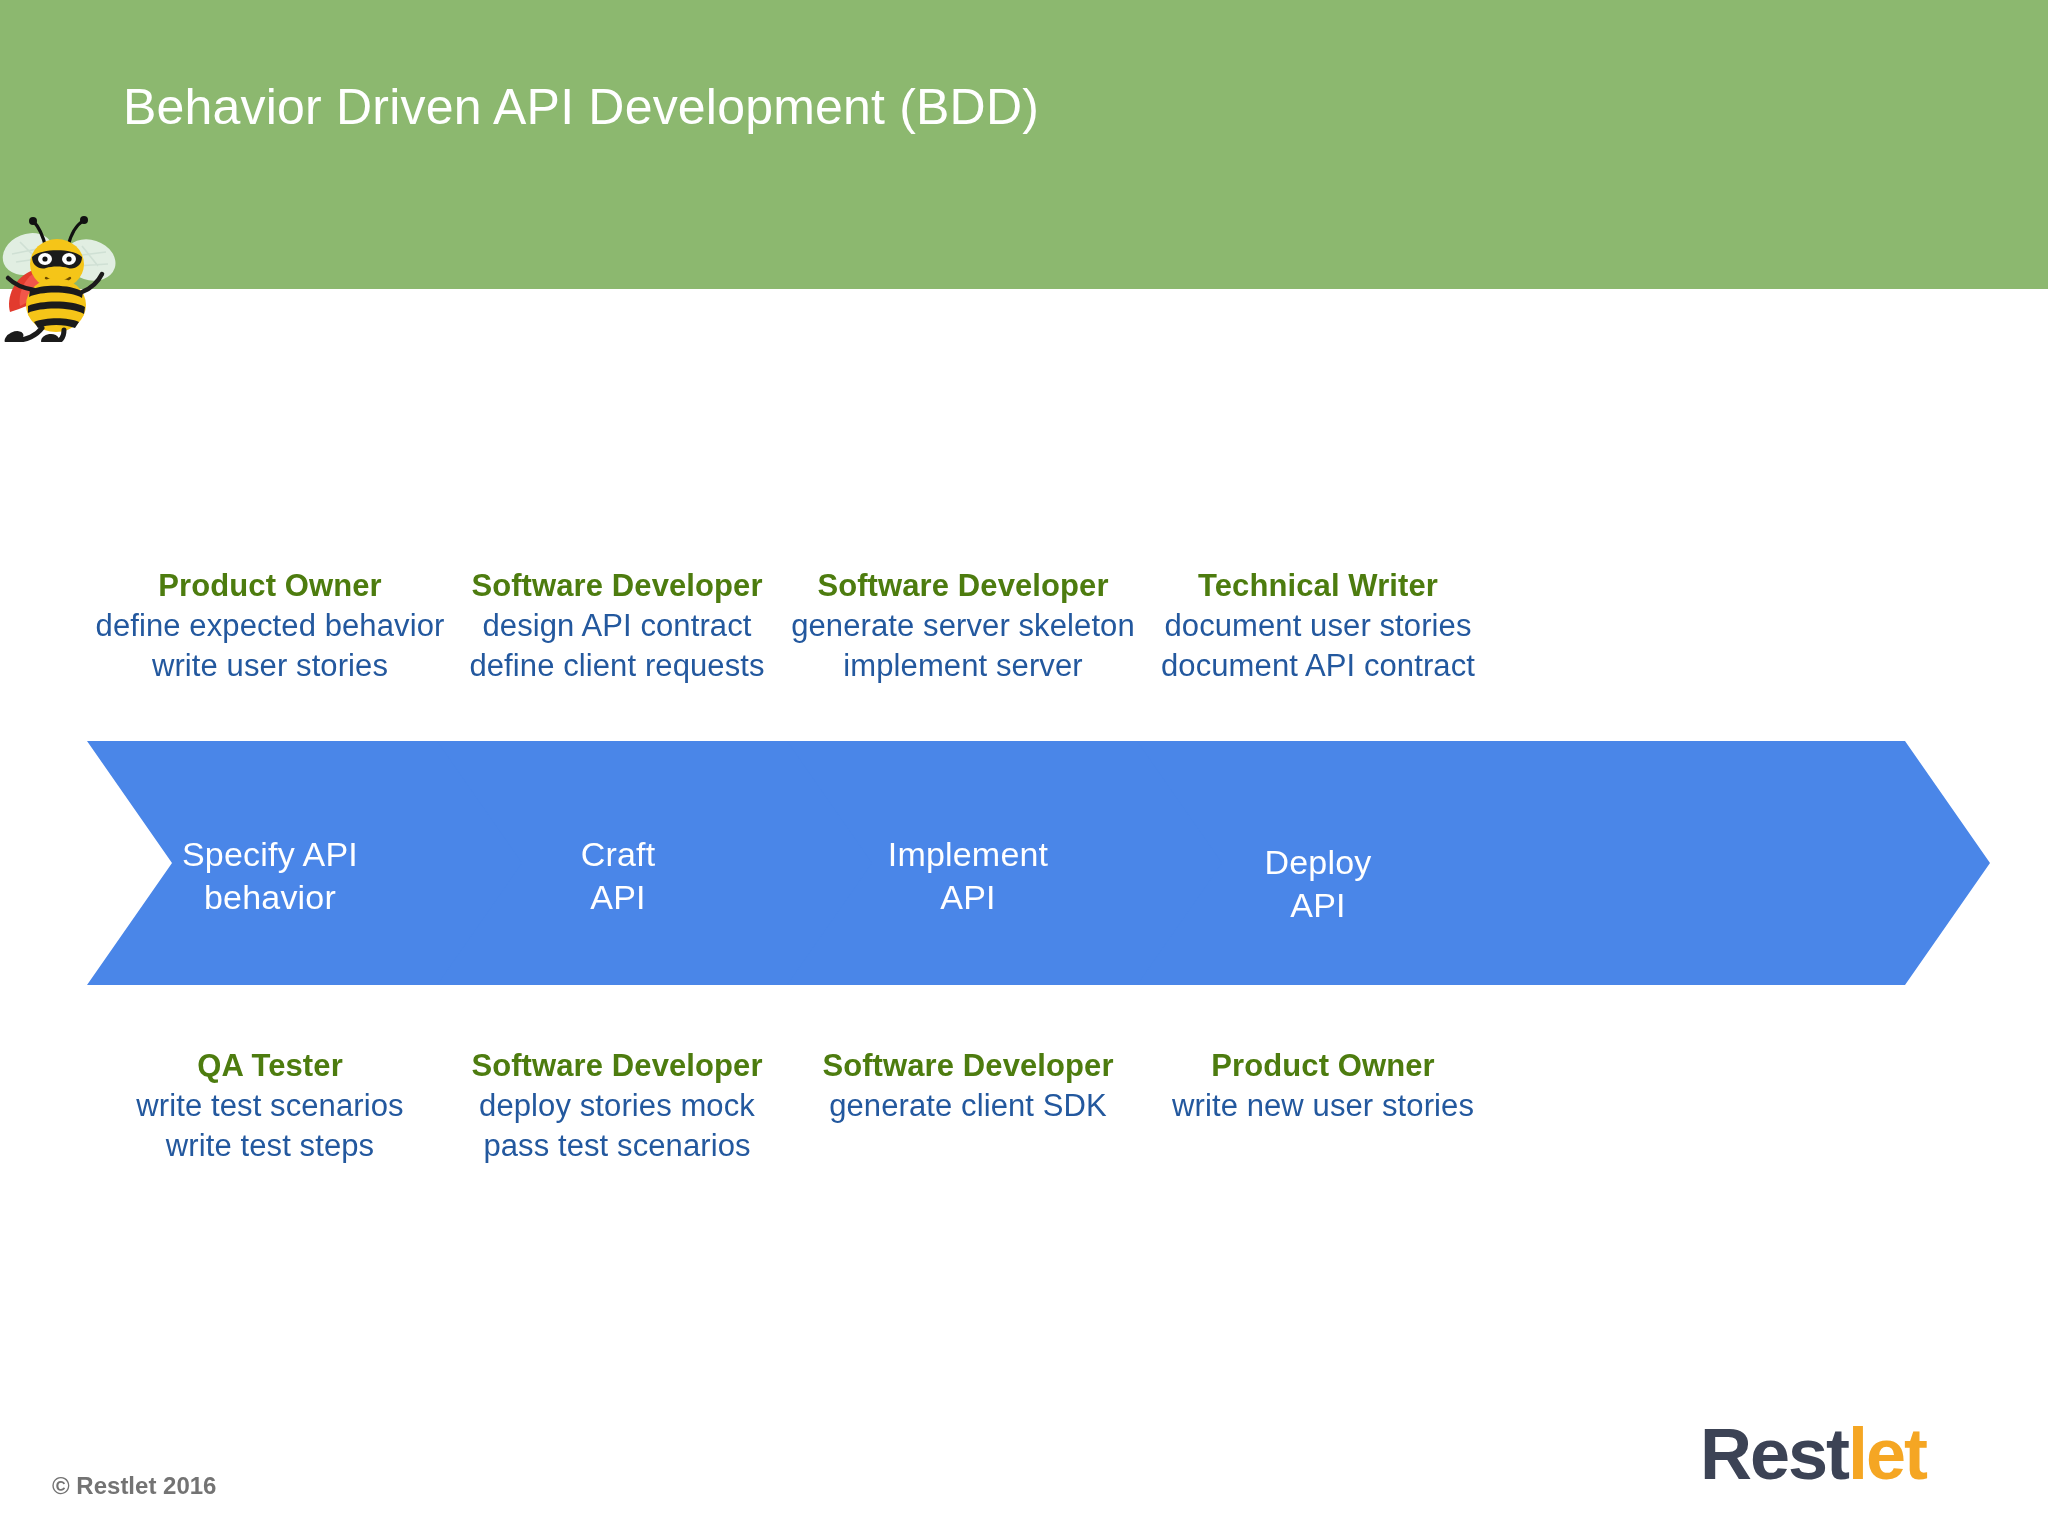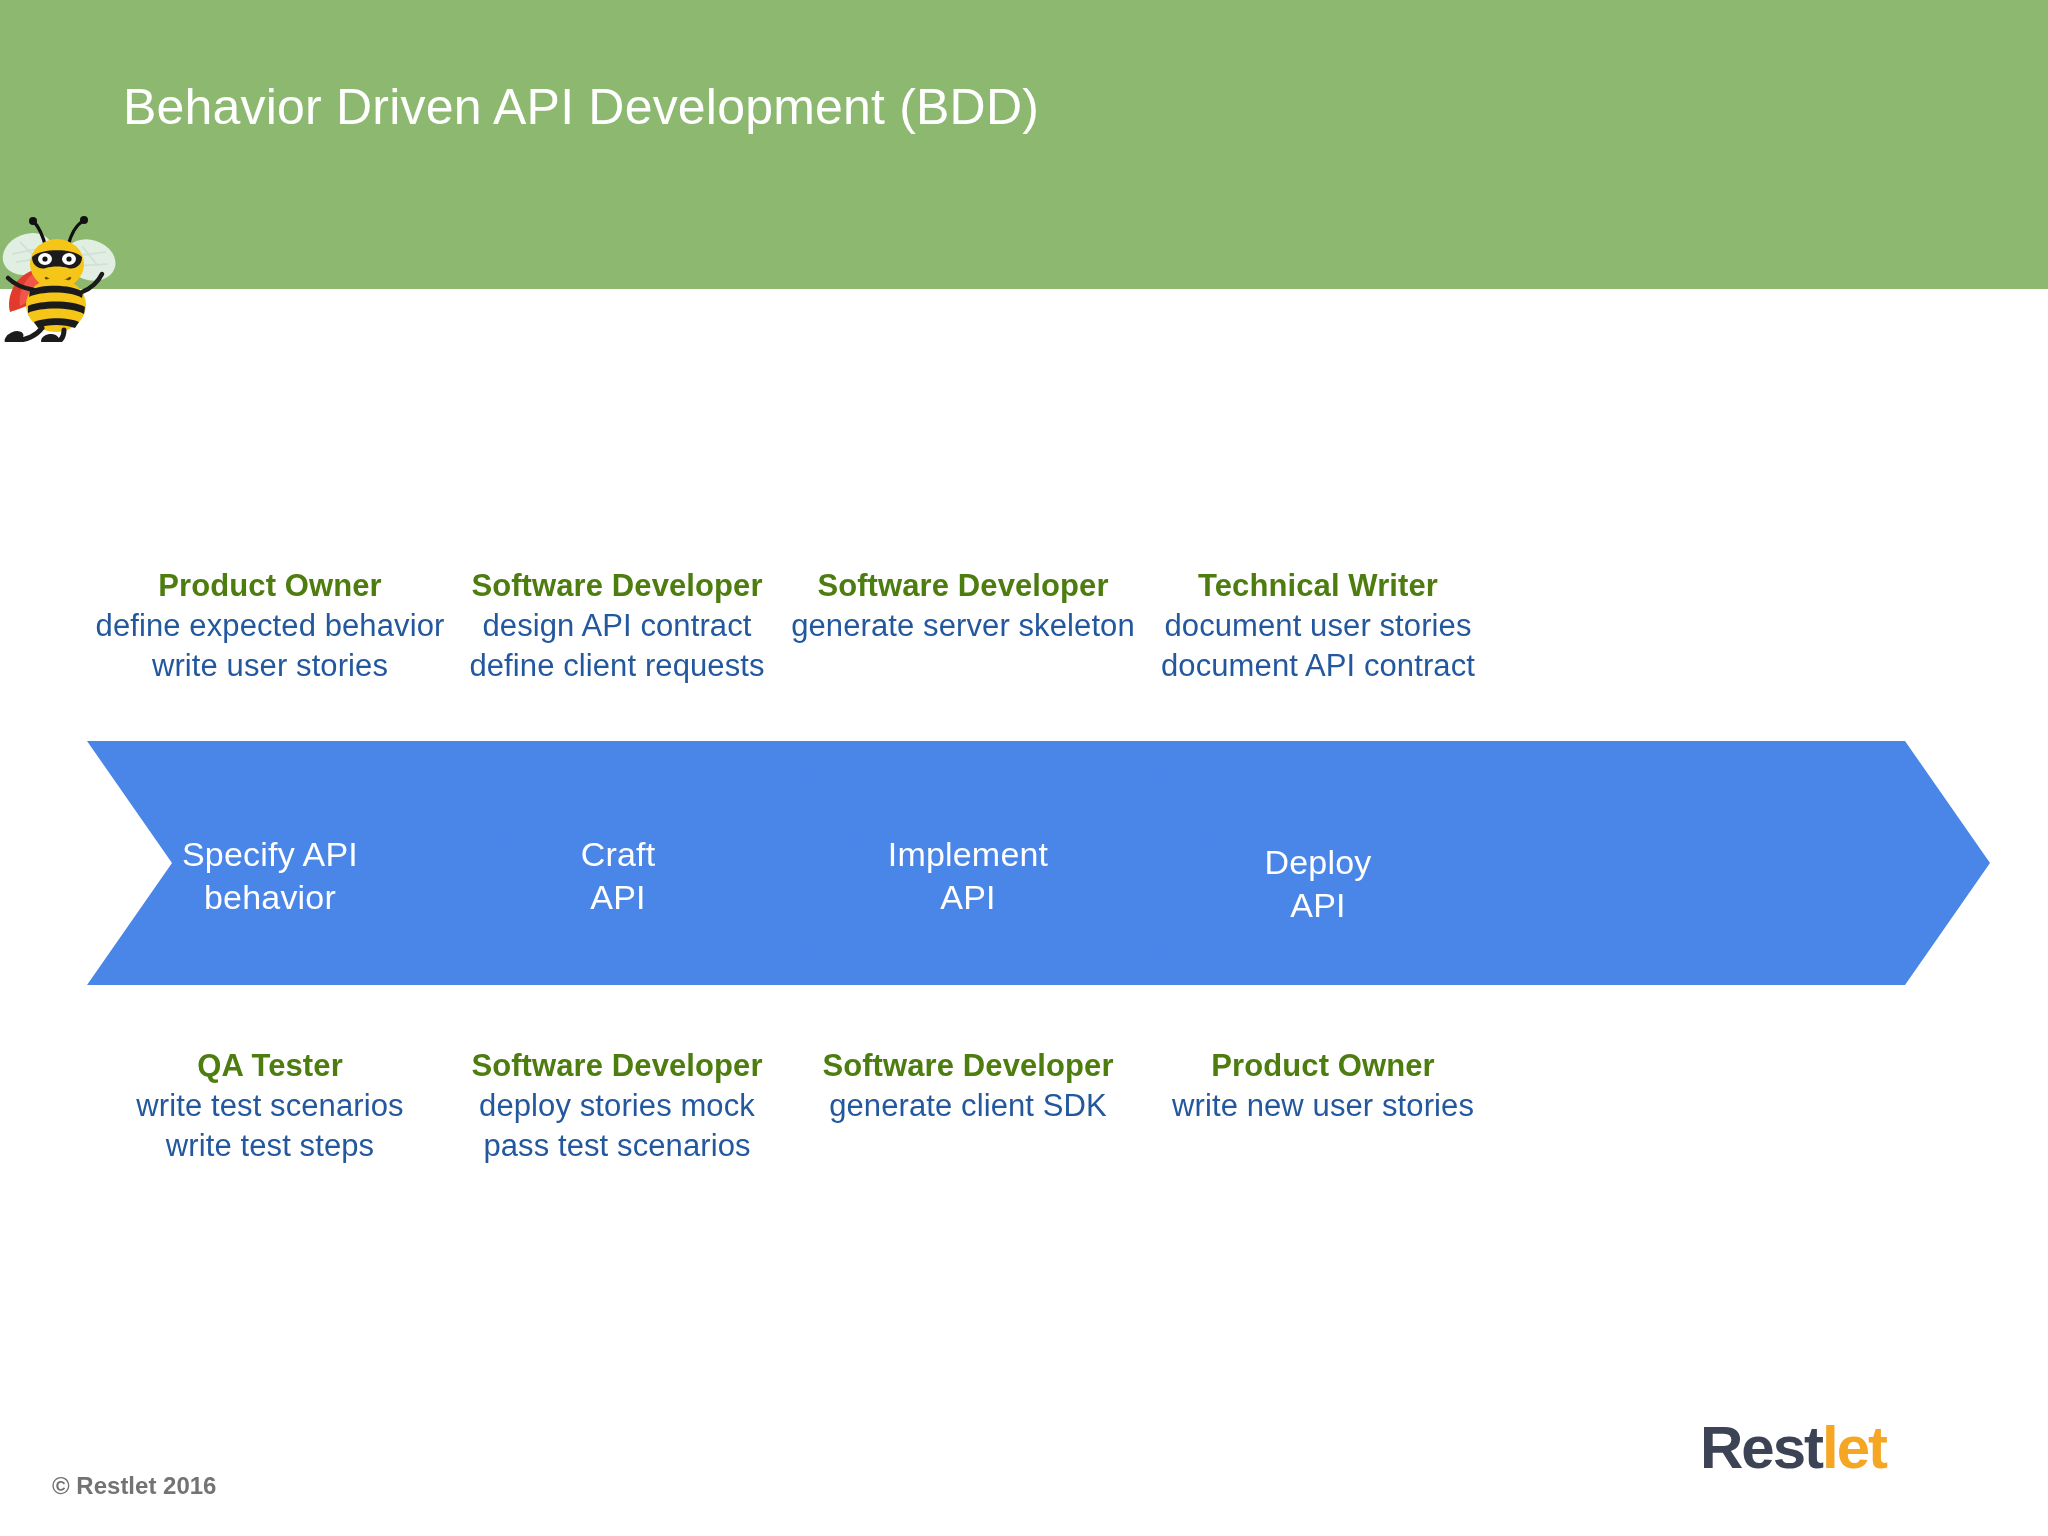--- a/index.html
+++ b/index.html
@@ -101,21 +101,21 @@
     left: 52px;
     top: 1472px;
     font-size: 24px;
     color: #737373;
     font-weight: 700;
   }
   .restlet-logo {
     position: absolute;
     left: 1700px;
     top: 1418px;
-    font-size: 60px;
+    font-size: 72px;
     font-weight: bold;
     letter-spacing: -2px;
     line-height: 1;
     white-space: nowrap;
   }
   .logo-rest { color: #3C4355; }
   .logo-let  { color: #F5A623; }
 </style>
 </head>
 <body>
@@ -207,20 +207,21 @@
 
   <div class="role-block" style="left:407px; top:566px;">
     <div class="role-title">Software Developer</div>
     <div class="role-line">design API contract</div>
     <div class="role-line">define client requests</div>
   </div>
 
   <div class="role-block" style="left:753px; top:566px;">
     <div class="role-title">Software Developer</div>
     <div class="role-line">generate server skeleton</div>
+    <div class="role-line">implement server</div>
   </div>
 
   <div class="role-block" style="left:1108px; top:566px;">
     <div class="role-title">Technical Writer</div>
     <div class="role-line">document user stories</div>
     <div class="role-line">document API contract</div>
   </div>
 
   <div class="role-block" style="left:60px; top:1046px;">
     <div class="role-title">QA Tester</div>

